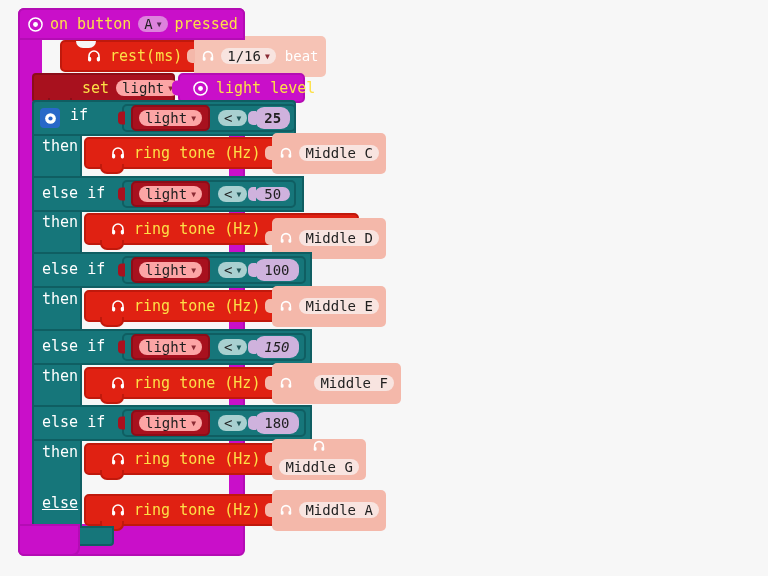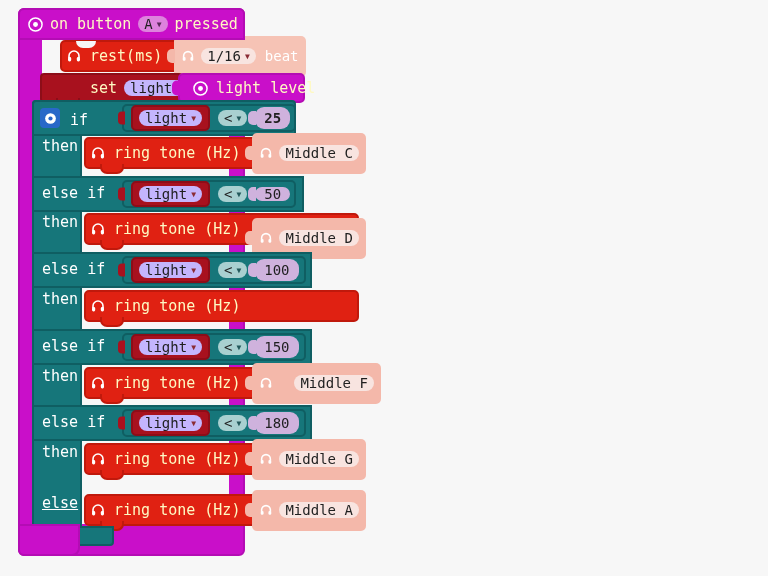--- a/index.html
+++ b/index.html
@@ -4,21 +4,21 @@
 <style>
   html,body{margin:0;padding:0;}
   body{
     width:768px;height:576px;
     background:#f7f7f7;
     font-family:"DejaVu Sans Mono","Liberation Mono",monospace;
     overflow:hidden;
     position:relative;
   }
   #stage{position:absolute;left:0;top:0;width:768px;height:576px;}
-  .lbl{color:#fef9c3;font-size:15px;line-height:1;white-space:nowrap;letter-spacing:0px;}
+  .lbl{color:#fde047;font-size:15px;line-height:1;white-space:nowrap;letter-spacing:0px;}
 
   
   .evt-wrap{
     position:absolute;left:18px;top:8px;width:227px;height:548px;
     background:#c90fc9;border:2px solid #b40cb4;border-radius:6px;
     box-sizing:border-box;
   }
   .evt-inner-cut{
     position:absolute;left:42px;top:32px;width:187px;height:492px;
     background:#f7f7f7;
@@ -36,36 +36,36 @@
   }
 
   
   .pill{
     display:inline-flex;align-items:center;gap:4px;
     border-radius:9px;padding:1px 6px;font-size:14px;line-height:1;
     white-space:nowrap;
   }
   .pill-purple{background:#dd83dd;color:#1f1f1f;}
   .pill-salmon{background:#f8e4e0;color:#1f1f1f;}
-  .pill-rose{background:#c4b5fd;color:#1f1f1f;}
+  .pill-rose{background:#fca5a5;color:#1f1f1f;}
   .pill-teal{background:#a9d0d0;color:#1f1f1f;}
   .pill-violet{background:#cfb2dd;color:#1f1f1f;}
   .caret{font-size:8px;color:#5a2a5a;transform:translateY(1px);}
   .caret-d{color:#8a2b34;}
   .caret-t{color:#23595b;}
 
   
   .ico{display:inline-block;vertical-align:middle;}
   .ico svg{display:block;}
 
   
   .music{
     position:absolute;height:32px;background:#e02112;border:2px solid #c0190c;
     border-radius:5px;box-sizing:border-box;display:flex;align-items:center;
-    padding-left:4px;gap:8px;
+    padding-left:24px;gap:8px;
   }
   .music .lbl{font-size:15px;}
   .notch{
     position:absolute;left:14px;bottom:-7px;width:20px;height:8px;
     background:#e02112;border-left:2px solid #c0190c;border-right:2px solid #c0190c;
     border-bottom:2px solid #c0190c;border-radius:0 0 7px 7px;
   }
   .notch-top{
     position:absolute;left:14px;top:-1px;width:20px;height:7px;
     background:#f7f7f7;border-radius:0 0 7px 7px;
@@ -84,21 +84,21 @@
     border-radius:5px;box-sizing:border-box;display:flex;align-items:center;
     padding-left:13px;gap:8px;
   }
 
   
   .ctrl{
     position:absolute;background:#16767a;border:2px solid #0f5e62;
     box-sizing:border-box;
   }
   .ctrl-row{
-    position:absolute;display:flex;align-items:flex-end;
+    position:absolute;display:flex;align-items:flex-start;
     color:#ffffff;font-size:15px;line-height:1;
   }
 
   
   .cmp{
     position:absolute;height:28px;background:#16767a;border:2px solid #0f5e62;
     border-radius:5px;box-sizing:border-box;display:flex;align-items:center;
     padding:0 7px;gap:8px;
   }
   
@@ -181,21 +181,21 @@
         </svg>
       </span>
       <span class="pill pill-salmon">
         <span>1/16</span>
         <span class="caret caret-d">▼</span>
       </span>
       <span style="font-size:14px;color:#fff;margin-left:3px;">beat</span>
     </span>
   </div>
 
-  <div class="setblk" style="left:40px;top:73px;width:143px;padding-left:48px;">
+  <div class="setblk" style="left:32px;top:73px;width:143px;padding-left:48px;">
     <div class="notch" style="background:#a8111e;border-color:#8d0d18;"></div>
     <span class="lbl" style="font-size:15px;">set</span>
     <span class="pill pill-rose">
       <span>light</span>
       <span class="caret caret-d">▼</span>
     </span>
     <span class="lbl" style="font-size:15px;">to</span>
   </div>
 
   <div class="reporter-purple" style="left:178px;top:73px;width:127px;">
@@ -342,39 +342,52 @@
   <div class="music" style="left:84px;top:290px;width:275px;">
     <div class="notch"></div>
     <span class="ico">
       <svg width="16" height="16" viewBox="0 0 16 16">
         <path d="M3 10 V8 a5 5 0 0 1 10 0 v2" fill="none" stroke="#fff" stroke-width="1.6"></path>
         <rect x="2" y="9" width="3.2" height="4.4" rx="1.4" fill="#fff"></rect>
         <rect x="10.8" y="9" width="3.2" height="4.4" rx="1.4" fill="#fff"></rect>
       </svg>
     </span>
     <span class="lbl">ring tone (Hz)</span>
+    <span class="shadow" style="margin-left:4px;">
+      <span class="plug-salmon"></span>
+      <span class="ico">
+        <svg width="14" height="14" viewBox="0 0 16 16">
+          <path d="M3 10 V8 a5 5 0 0 1 10 0 v2" fill="none" stroke="#fff" stroke-width="1.8"></path>
+          <rect x="2" y="9" width="3.2" height="4.4" rx="1.4" fill="#fff"></rect>
+          <rect x="10.8" y="9" width="3.2" height="4.4" rx="1.4" fill="#fff"></rect>
+        </svg>
+      </span>
+      <span class="pill pill-salmon">
+        <span>Middle E</span>
+      </span>
+    </span>
   </div>
 
   <div class="ctrl" style="left:32px;top:329px;width:280px;height:36px;"></div>
   <div class="ctrl-row" style="left:42px;top:339px;">
     <span>else if</span>
   </div>
   <div class="cmp" style="left:122px;top:333px;width:184px;">
     <span class="varrep">
       <span class="plugL"></span>
       <span class="pill pill-rose">
         <span>light</span>
         <span class="caret caret-d">▼</span>
       </span>
     </span>
     <span class="pill pill-teal">
       <span>&lt;</span>
       <span class="caret caret-t">▼</span>
     </span>
-    <span class="pill pill-violet" style="position:relative;padding:4px 9px;">
+    <span class="pill pill-violet" style="position:relative;padding:4px 9px;font-style:italic;">
       <span class="plug-violet"></span>
       <span>150</span>
     </span>
   </div>
   <div class="ctrl-row" style="left:42px;top:369px;">
     <span>then</span>
   </div>
   <div class="music" style="left:84px;top:367px;width:275px;">
     <div class="notch"></div>
     <span class="ico">
@@ -427,21 +440,21 @@
   <div class="music" style="left:84px;top:443px;width:275px;">
     <div class="notch"></div>
     <span class="ico">
       <svg width="16" height="16" viewBox="0 0 16 16">
         <path d="M3 10 V8 a5 5 0 0 1 10 0 v2" fill="none" stroke="#fff" stroke-width="1.6"></path>
         <rect x="2" y="9" width="3.2" height="4.4" rx="1.4" fill="#fff"></rect>
         <rect x="10.8" y="9" width="3.2" height="4.4" rx="1.4" fill="#fff"></rect>
       </svg>
     </span>
     <span class="lbl">ring tone (Hz)</span>
-    <span class="shadow" style="margin-left:4px;">
+    <span class="shadow" style="margin-left:4px;flex-direction:column;">
       <span class="plug-salmon"></span>
       <span class="ico">
         <svg width="14" height="14" viewBox="0 0 16 16">
           <path d="M3 10 V8 a5 5 0 0 1 10 0 v2" fill="none" stroke="#fff" stroke-width="1.8"></path>
           <rect x="2" y="9" width="3.2" height="4.4" rx="1.4" fill="#fff"></rect>
           <rect x="10.8" y="9" width="3.2" height="4.4" rx="1.4" fill="#fff"></rect>
         </svg>
       </span>
       <span class="pill pill-salmon">
         <span>Middle G</span>

